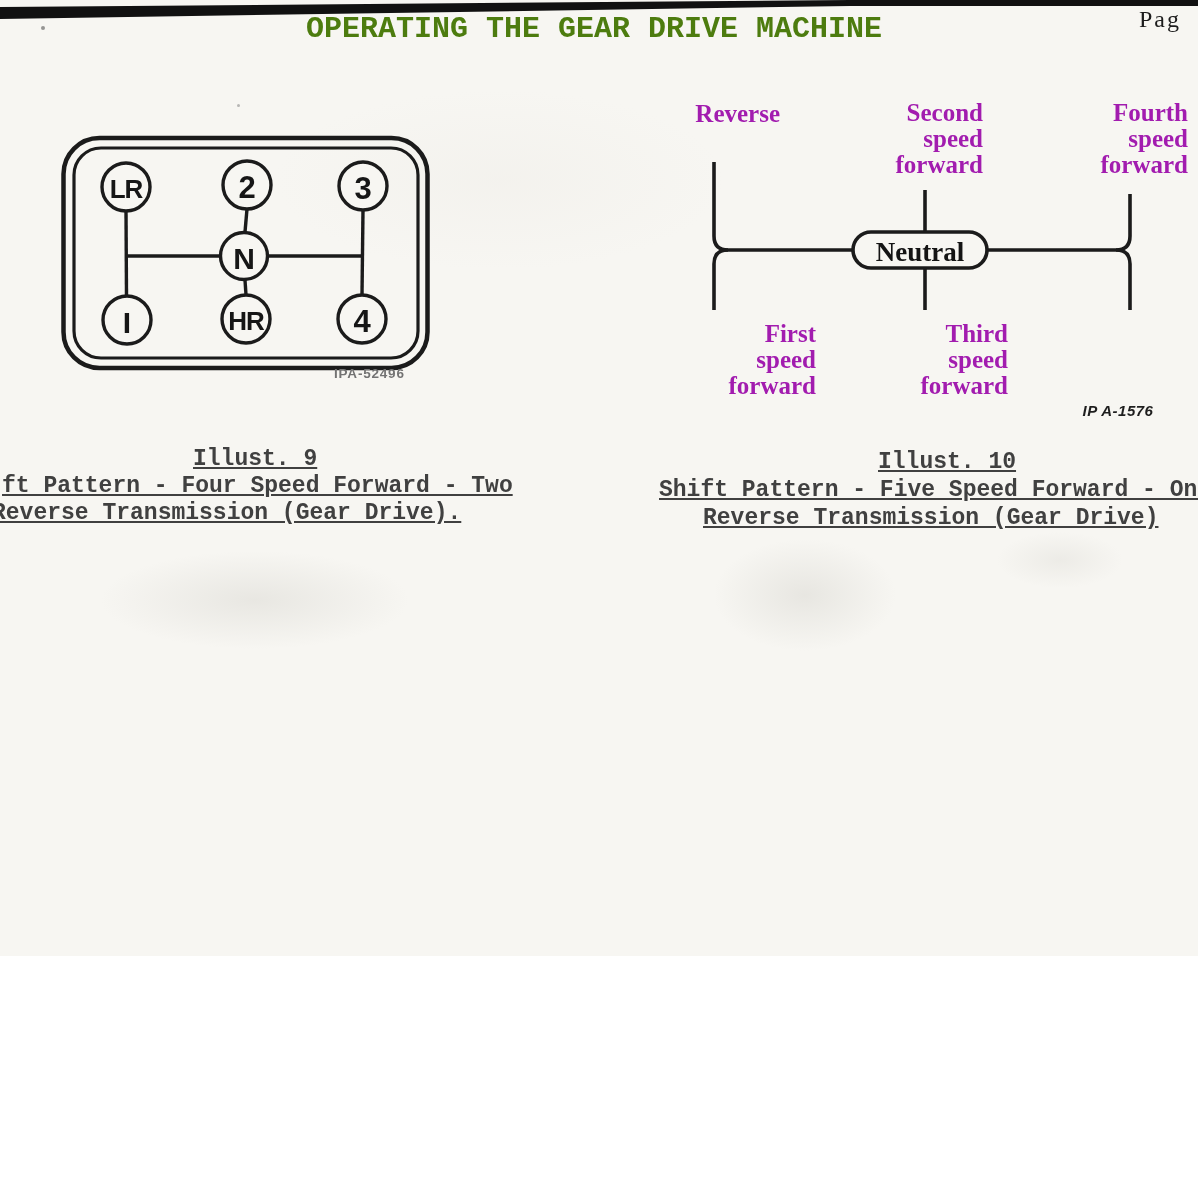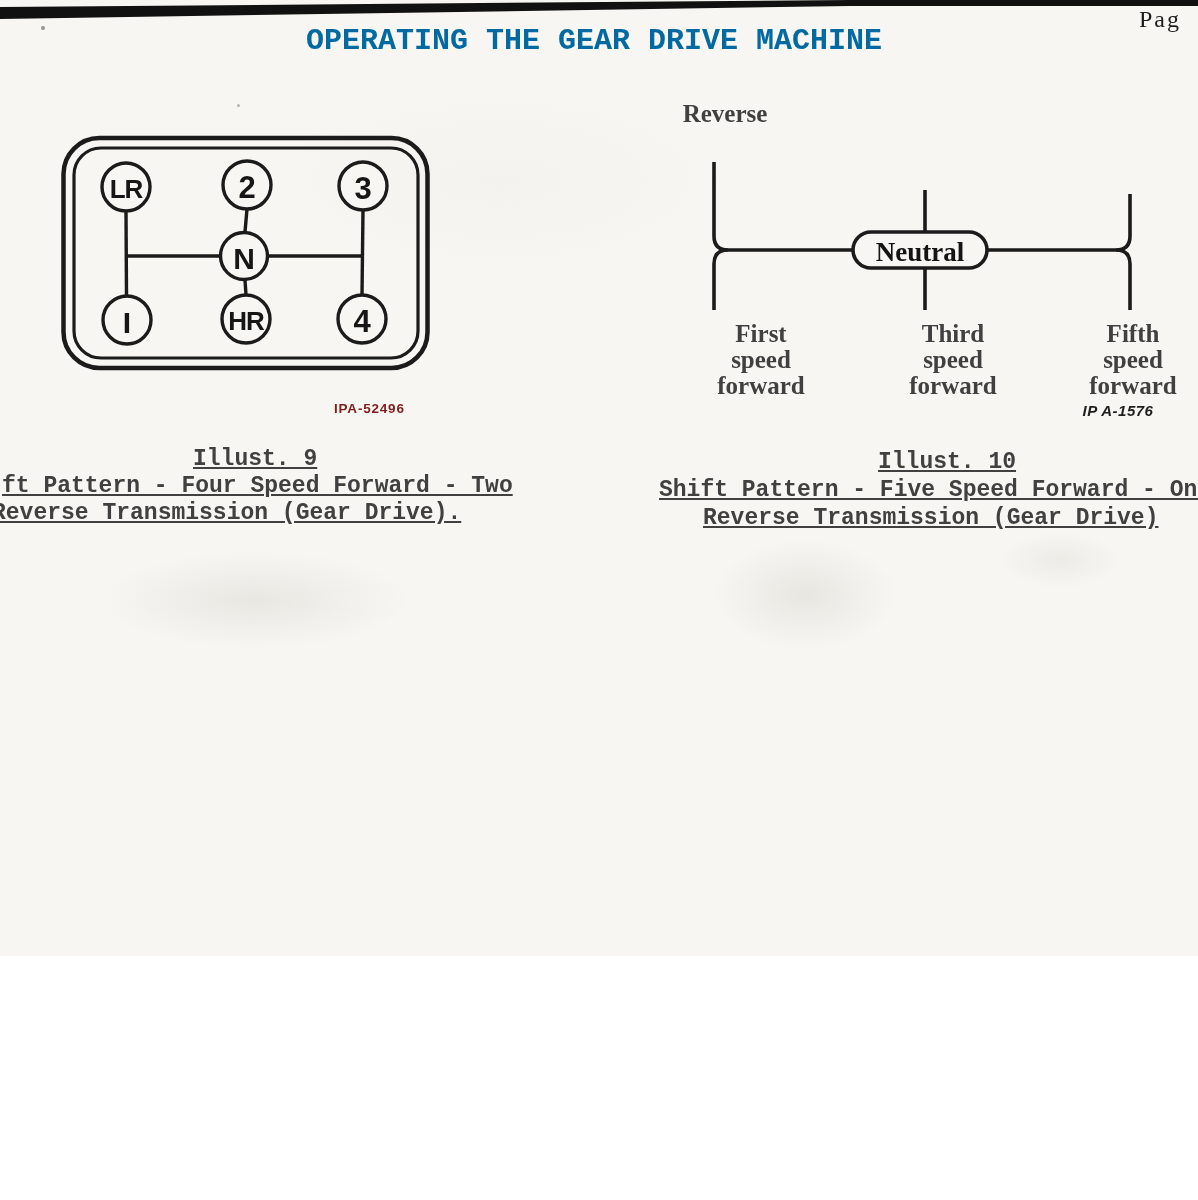--- a/index.html
+++ b/index.html
@@ -21,51 +21,51 @@
       radial-gradient(300px 120px at 500px 180px, rgba(240,238,233,.5), rgba(240,238,233,0) 75%);
   }
   .abs{position:absolute;}
 
   .page-num{
     left:1139px;top:6px;
     font:400 24px "Liberation Serif", serif;
     letter-spacing:2px;color:#1d1d1d;
   }
   .doc-title{
-    left:306px;top:24px;
+    left:306px;top:12px;
     font:700 30px "Liberation Mono", monospace;
-    color:#0369a1;white-space:nowrap;
+    color:#4d7c0f;white-space:nowrap;
   }
 
   svg{position:absolute;left:0;top:0;}
   .ink-line{stroke:#1b1b1b;fill:none;}
   .circle-glyph{
     font-family:"Liberation Sans", sans-serif;
     font-weight:700;fill:#161616;
   }
   .pill-glyph{
     font-family:"Liberation Serif", serif;
     font-weight:700;fill:#141414;
   }
 
   .fig-code-1{
-    left:334px;top:401px;
+    left:334px;top:366px;
     font:700 13.5px "Liberation Sans", sans-serif;
-    letter-spacing:0.8px;color:#7f1d1d;
+    letter-spacing:0.8px;color:#737373;
   }
   .fig-code-2{
     left:1062px;top:402px;width:112px;text-align:center;
     font:italic 700 15px "Liberation Sans", sans-serif;
     letter-spacing:0.5px;color:#1e1e1e;
   }
 
   .gate-label{
-    position:absolute;width:110px;text-align:center;
+    position:absolute;width:110px;text-align:right;
     font:700 25px "Liberation Serif", serif;
-    line-height:26px;color:#404040;
+    line-height:26px;color:#a21caf;
   }
 
   .caption{
     font:700 23px "Liberation Mono", monospace;
     color:#404040;line-height:24px;white-space:nowrap;text-decoration:underline;
   }
 
   .speck{position:absolute;border-radius:50%;}
   .sp-a{left:41px;top:26px;width:4px;height:4px;background:rgba(70,70,70,.55);filter:blur(.6px);}
   .sp-b{left:237px;top:104px;width:3px;height:3px;background:rgba(120,120,120,.5);filter:blur(.5px);}
@@ -131,23 +131,24 @@
       <path d="M925,190 V232"></path>
       <path d="M925,268 V310"></path>
       <path d="M1130,194 V236 Q1130,250 1116,250 H987"></path>
       <path d="M1116,250 Q1130,250 1130,264 V310"></path>
       <rect x="853" y="232" width="134" height="36" rx="18" fill="#f7f6f2"></rect>
     </g>
     <text x="920" y="252" text-anchor="middle" dominant-baseline="central" font-size="27" class="pill-glyph">Neutral</text>
   </svg>
 
   <div class="gate-label" style="left:670px;top:101px;">Reverse</div>
+  <div class="gate-label" style="left:873px;top:100px;">Second speed forward</div>
+  <div class="gate-label" style="left:1078px;top:100px;">Fourth speed forward</div>
   <div class="gate-label" style="left:706px;top:321px;">First speed forward</div>
   <div class="gate-label" style="left:898px;top:321px;">Third speed forward</div>
-  <div class="gate-label" style="left:1078px;top:321px;">Fifth speed forward</div>
 
   <div class="abs fig-code-2">IP A-1576</div>
 
   <div class="abs caption" style="left:878px;top:450px;">Illust. 10</div>
   <div class="abs caption" style="left:659px;top:478px;">Shift Pattern - Five Speed Forward - One</div>
   <div class="abs caption" style="left:703px;top:506px;">Reverse Transmission (Gear Drive)</div>
 
   <div class="speck sp-a"></div>
   <div class="speck sp-b"></div>
   <div class="speck sp-c"></div>

